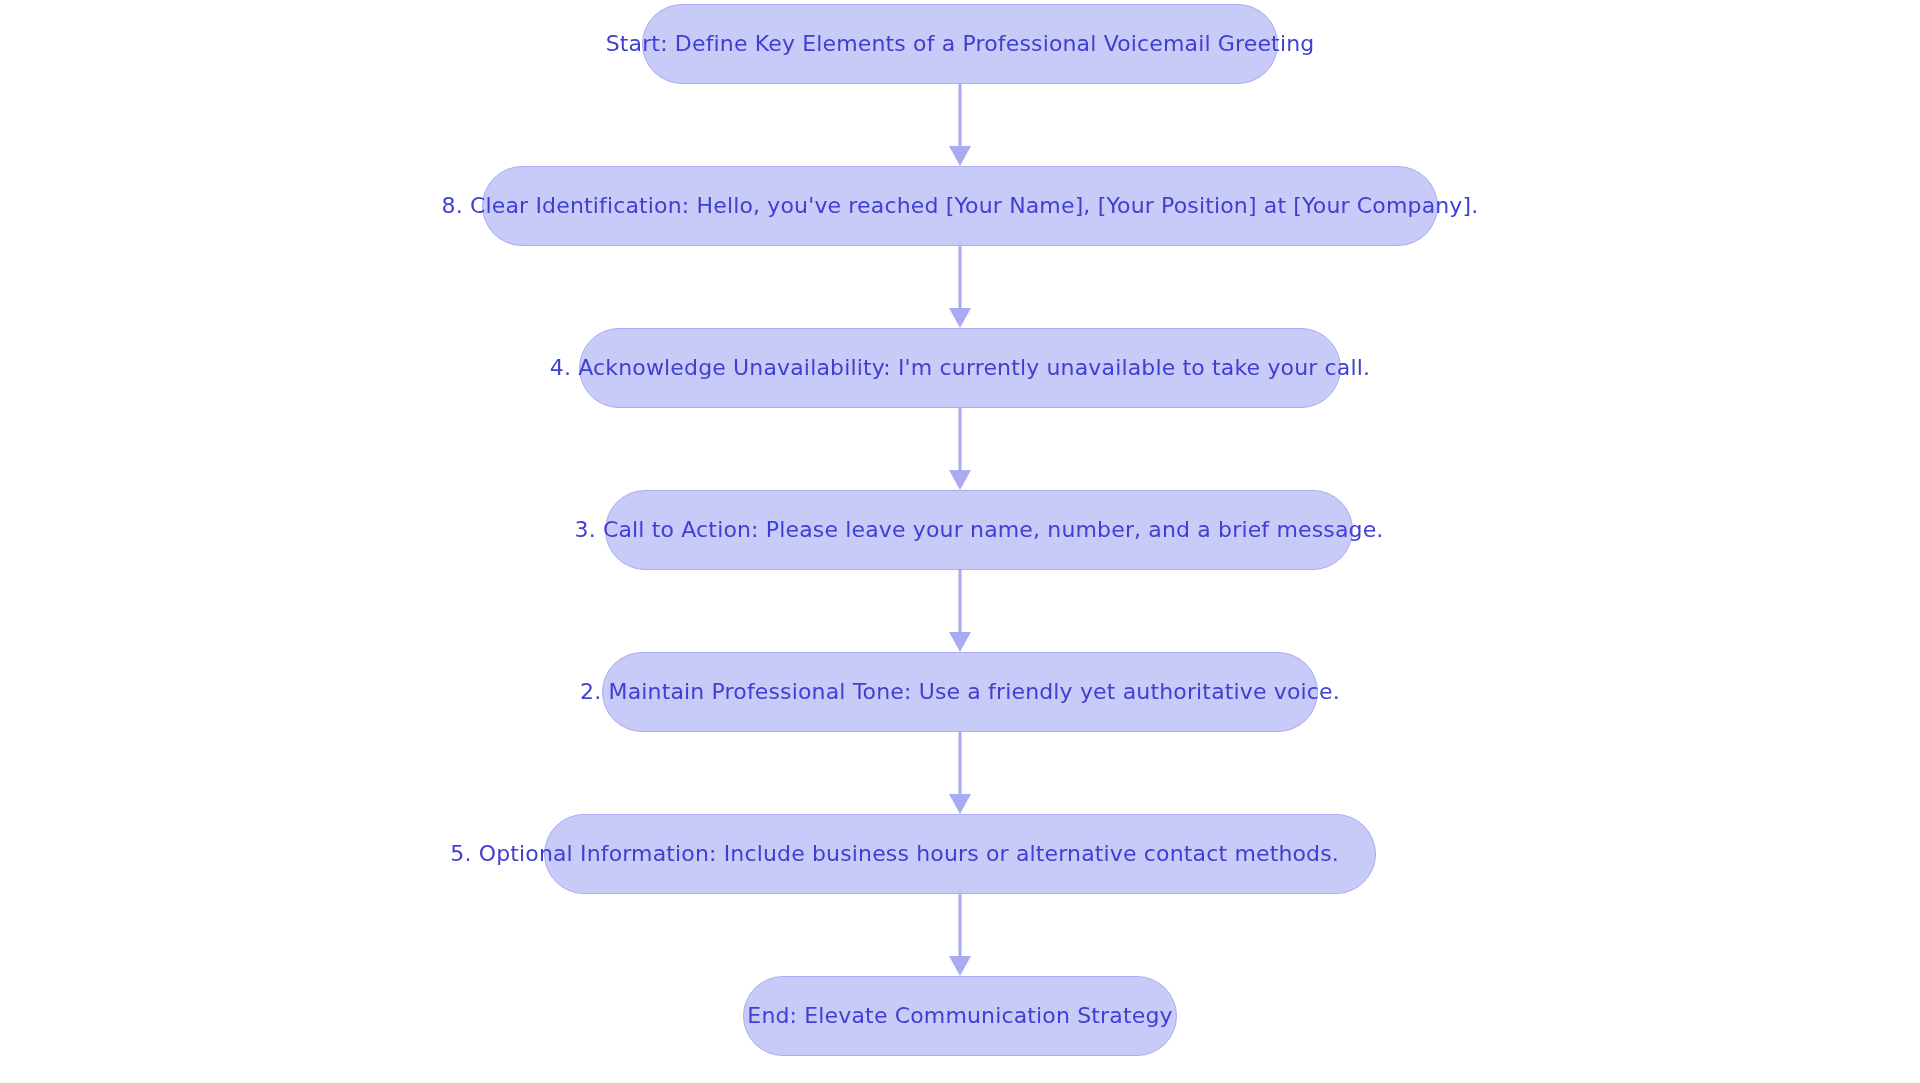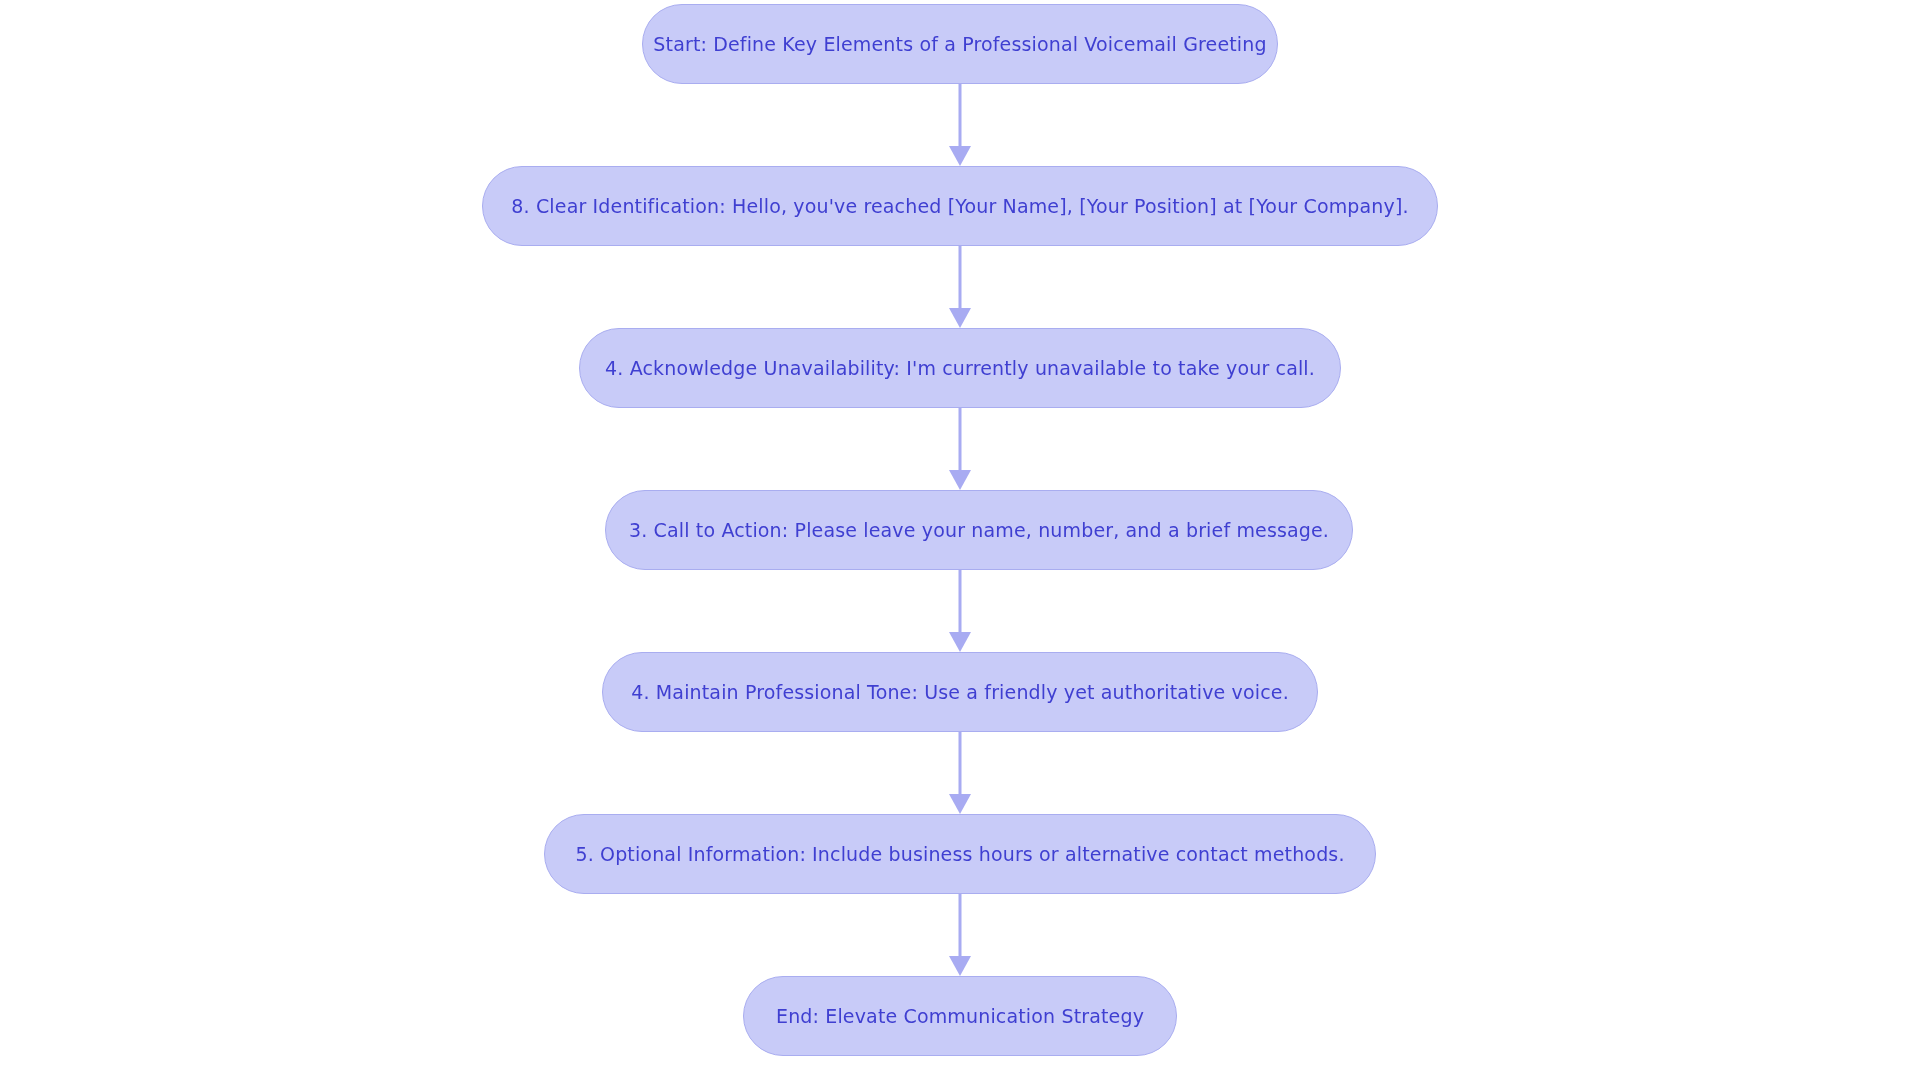--- a/index.html
+++ b/index.html
@@ -36,21 +36,21 @@
     display: flex;
     align-items: center;
     justify-content: center;
     padding: 0 36px;
     position: relative;
     z-index: 2;
   }
 
   .node-label {
     color: #3f3fd1;
-    font-size: 19px;
+    font-size: 22px;
     line-height: 1;
     letter-spacing: 0.15px;
     white-space: nowrap;
     font-weight: 400;
   }
 
   
   .connector {
     width: 22px;
     height: 82px;
@@ -78,21 +78,21 @@
     border-right: 11px solid transparent;
     border-top: 20px solid #a8abf2;
   }
 
   
   .n0 { width: 636px; }
   .n1 { width: 956px; }
   .n2 { width: 762px; }
   .n3 { width: 748px; margin-left: 38px; }
   .n4 { width: 716px; }
-  .n5 { width: 832px; }
+  .n5 { width: 832px; justify-content: flex-end; }
   .n6 { width: 434px; }
 </style>
 </head>
 <body>
 
 <div id="flowchart">
 
   <div class="node n0">
     <span class="node-label">Start: Define Key Elements of a Professional Voicemail Greeting</span>
   </div>
@@ -123,21 +123,21 @@
   <div class="node n3">
     <span class="node-label">3. Call to Action: Please leave your name, number, and a brief message.</span>
   </div>
 
   <div class="connector">
     <div class="line"></div>
     <div class="head"></div>
   </div>
 
   <div class="node n4">
-    <span class="node-label">4. Maintain Professional Tone: Use a friendly yet authoritative voice.</span>
+    <span class="node-label">2. Maintain Professional Tone: Use a friendly yet authoritative voice.</span>
   </div>
 
   <div class="connector">
     <div class="line"></div>
     <div class="head"></div>
   </div>
 
   <div class="node n5">
     <span class="node-label">5. Optional Information: Include business hours or alternative contact methods.</span>
   </div>

